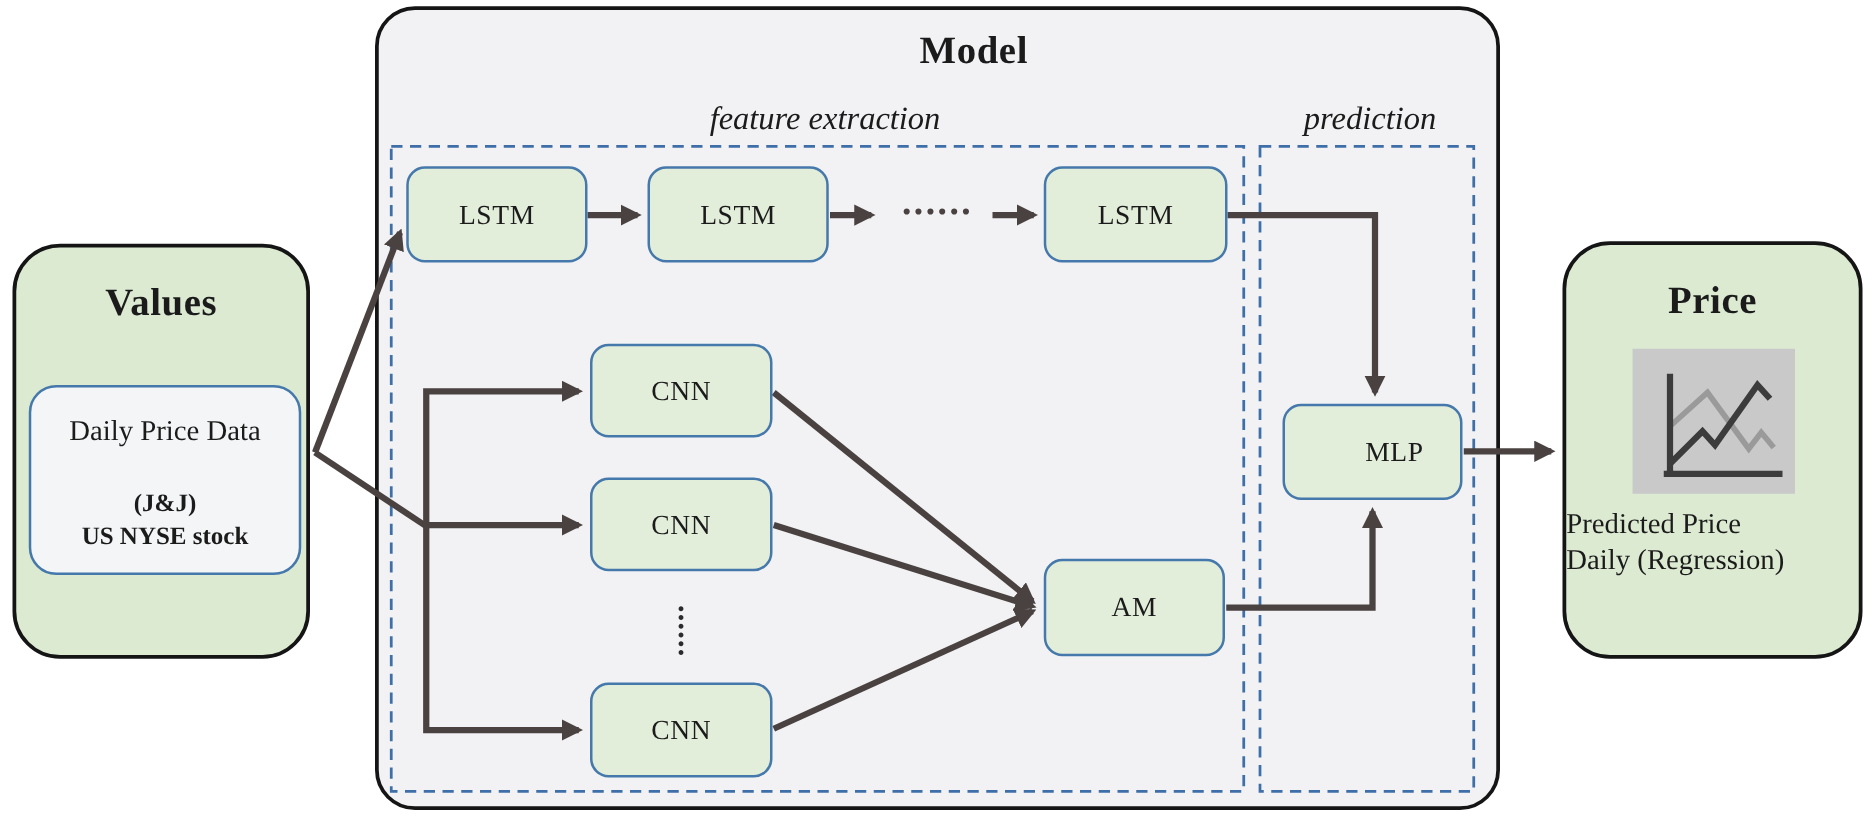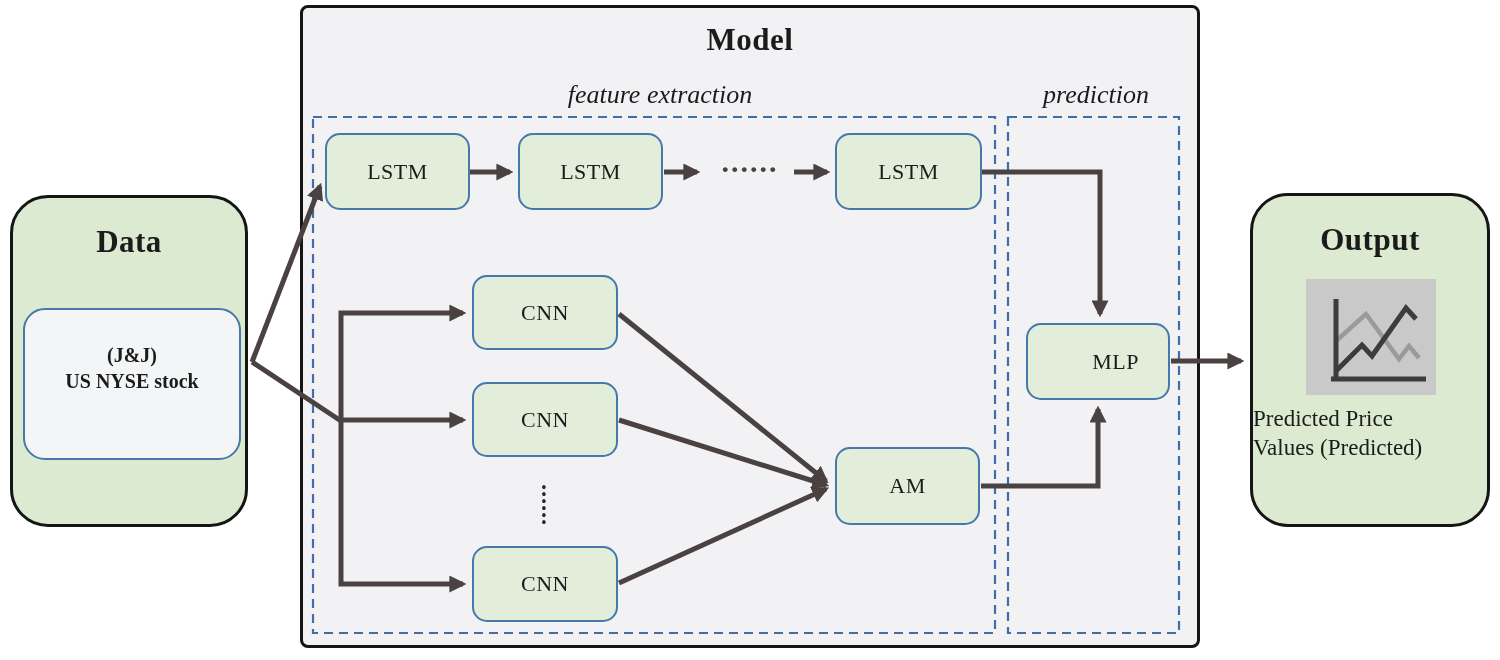--- a/index.html
+++ b/index.html
@@ -16,21 +16,21 @@
     font-family:"Liberation Serif","DejaVu Serif",serif;
     color:var(--text,#1b1b1b);
   }
   
   .big-box{
     position:absolute;border:3px solid var(--model-border,#151515);
     border-radius:38px;background:var(--green-fill,#dcead2);
   }
   .model-box{
     position:absolute;border:3px solid var(--model-border,#151515);
-    border-radius:8px;background:var(--model-fill,#f2f2f4);
+    border-radius:32px;background:var(--model-fill,#f2f2f4);padding-left:29px;
   }
   .big-title{
     position:absolute;width:100%;text-align:center;
     font-weight:bold;font-size:31px;letter-spacing:.5px;
   }
   
   .data-box{
     position:absolute;background:var(--data-box-fill,#f3f5f6);
     border:2px solid var(--node-border,#4578ab);border-radius:22px;
     text-align:center;
@@ -79,47 +79,48 @@
     position:absolute;left:53px;top:83px;width:130px;height:116px;
     background:var(--icon-bg,#c9c9c9);
   }
 </style>
 </head>
 <body>
 
 <div id="canvas">
 
   <div class="big-box" style="left:10px;top:195px;width:238px;height:332px;">
-    <div class="big-title" style="top:26px;">Data</div>
+    <div class="big-title" style="top:26px;">Values</div>
     <div class="data-box" style="left:10px;top:110px;width:218px;height:152px;">
+      <div class="data-line1">Daily Price Data</div>
       <div class="data-gap"></div>
       <div class="data-line-bold">(J&amp;J)</div>
       <div class="data-line-bold">US NYSE stock</div>
     </div>
   </div>
 
   <div class="model-box" style="left:300px;top:5px;width:900px;height:643px;">
     <div class="big-title" style="top:14px;">Model</div>
   </div>
 
   <div class="section-label" style="left:555px;top:80px;width:210px;">feature extraction</div>
   <div class="section-label" style="left:1021px;top:80px;width:150px;">prediction</div>
 
   <div class="big-box" style="left:1250px;top:193px;width:240px;height:334px;">
-    <div class="big-title" style="top:26px;">Output</div>
+    <div class="big-title" style="top:26px;">Price</div>
     <div class="chart-icon-box">
       <svg width="130" height="116" viewBox="0 0 130 116">
         <polyline points="30,62 60,35 93,80 103,67 113,79" fill="none" stroke="var(--icon-line-gray,#9a9a9a)" stroke-width="4.5"></polyline>
         <polyline points="30,92 56,66 66,77 100,29 110,40" fill="none" stroke="var(--icon-line-dark,#3c3c3c)" stroke-width="5"></polyline>
         <path d="M30,20 L30,100 M25,100 L120,100" fill="none" stroke="var(--icon-line-dark,#3c3c3c)" stroke-width="5"></path>
       </svg>
     </div>
     <div class="output-caption">
       <div>Predicted Price</div>
-      <div>Values (Predicted)</div>
+      <div>Daily (Regression)</div>
     </div>
   </div>
 
   <svg id="connector-layer">
     <defs>
       <marker id="ah" viewBox="0 0 10 10" refX="8" refY="5" markerWidth="3.4" markerHeight="3.4" orient="auto" markerUnits="strokeWidth">
         <path d="M0,0 L10,5 L0,10 z"></path>
       </marker>
     </defs>
 

